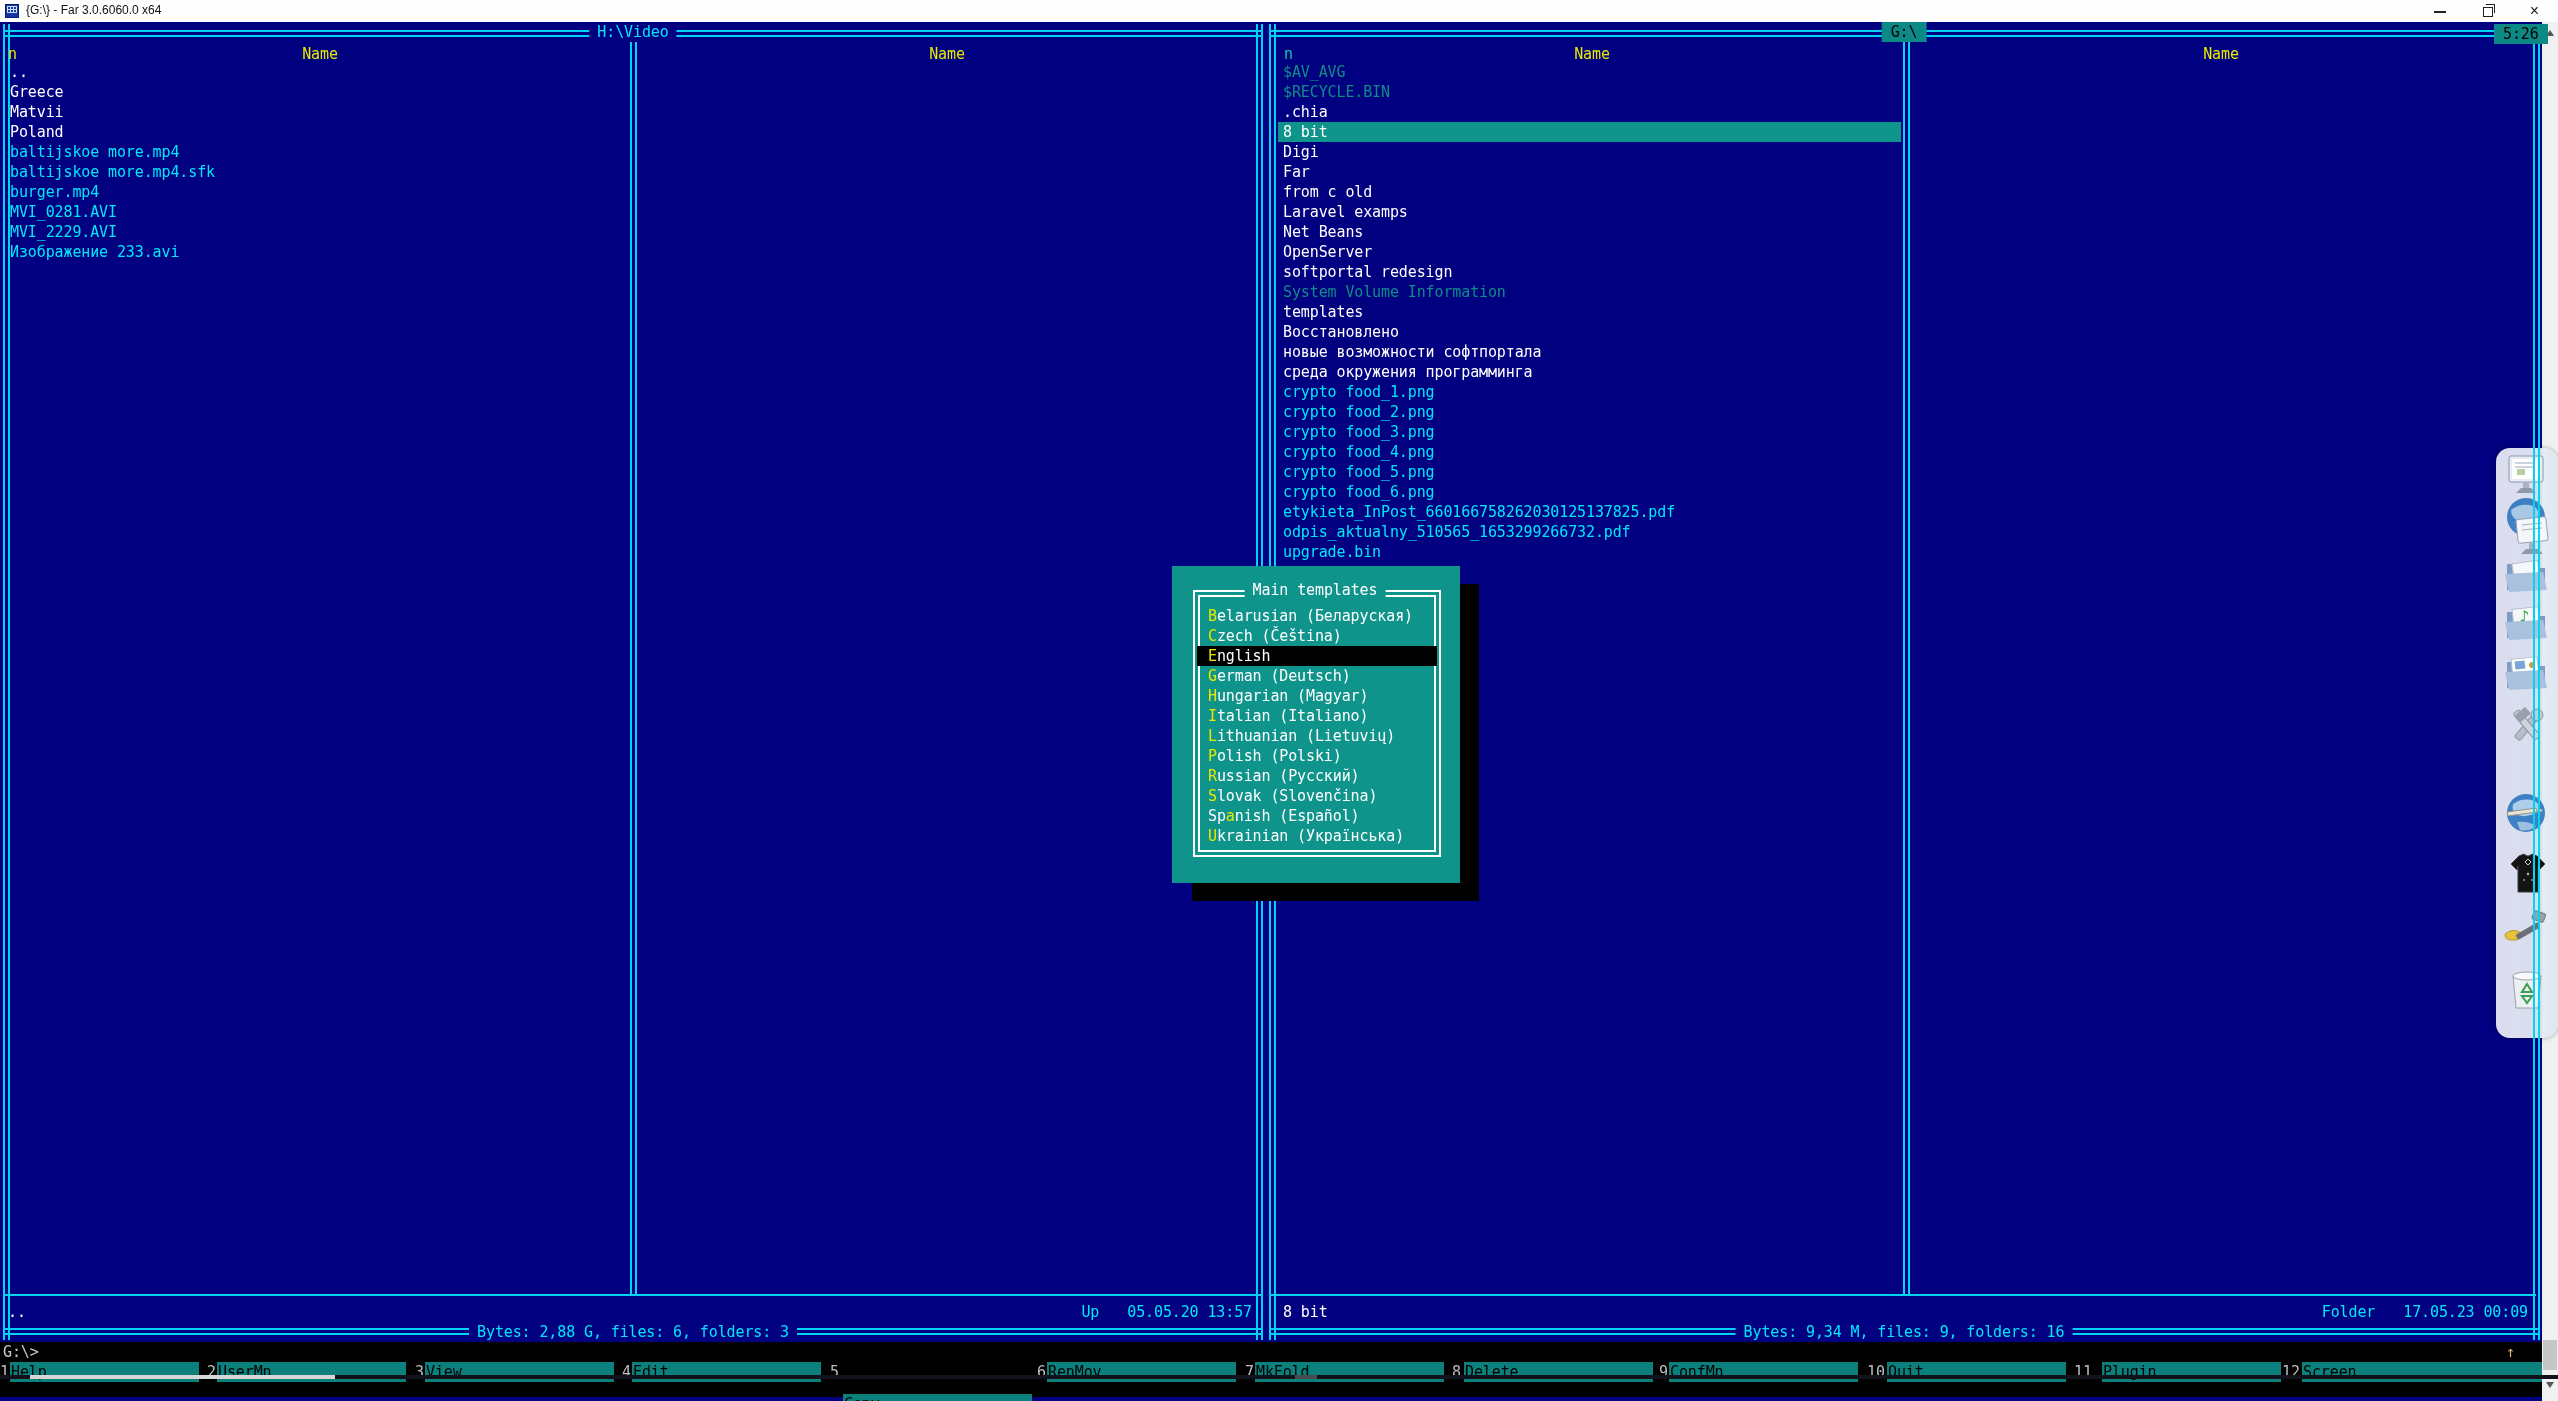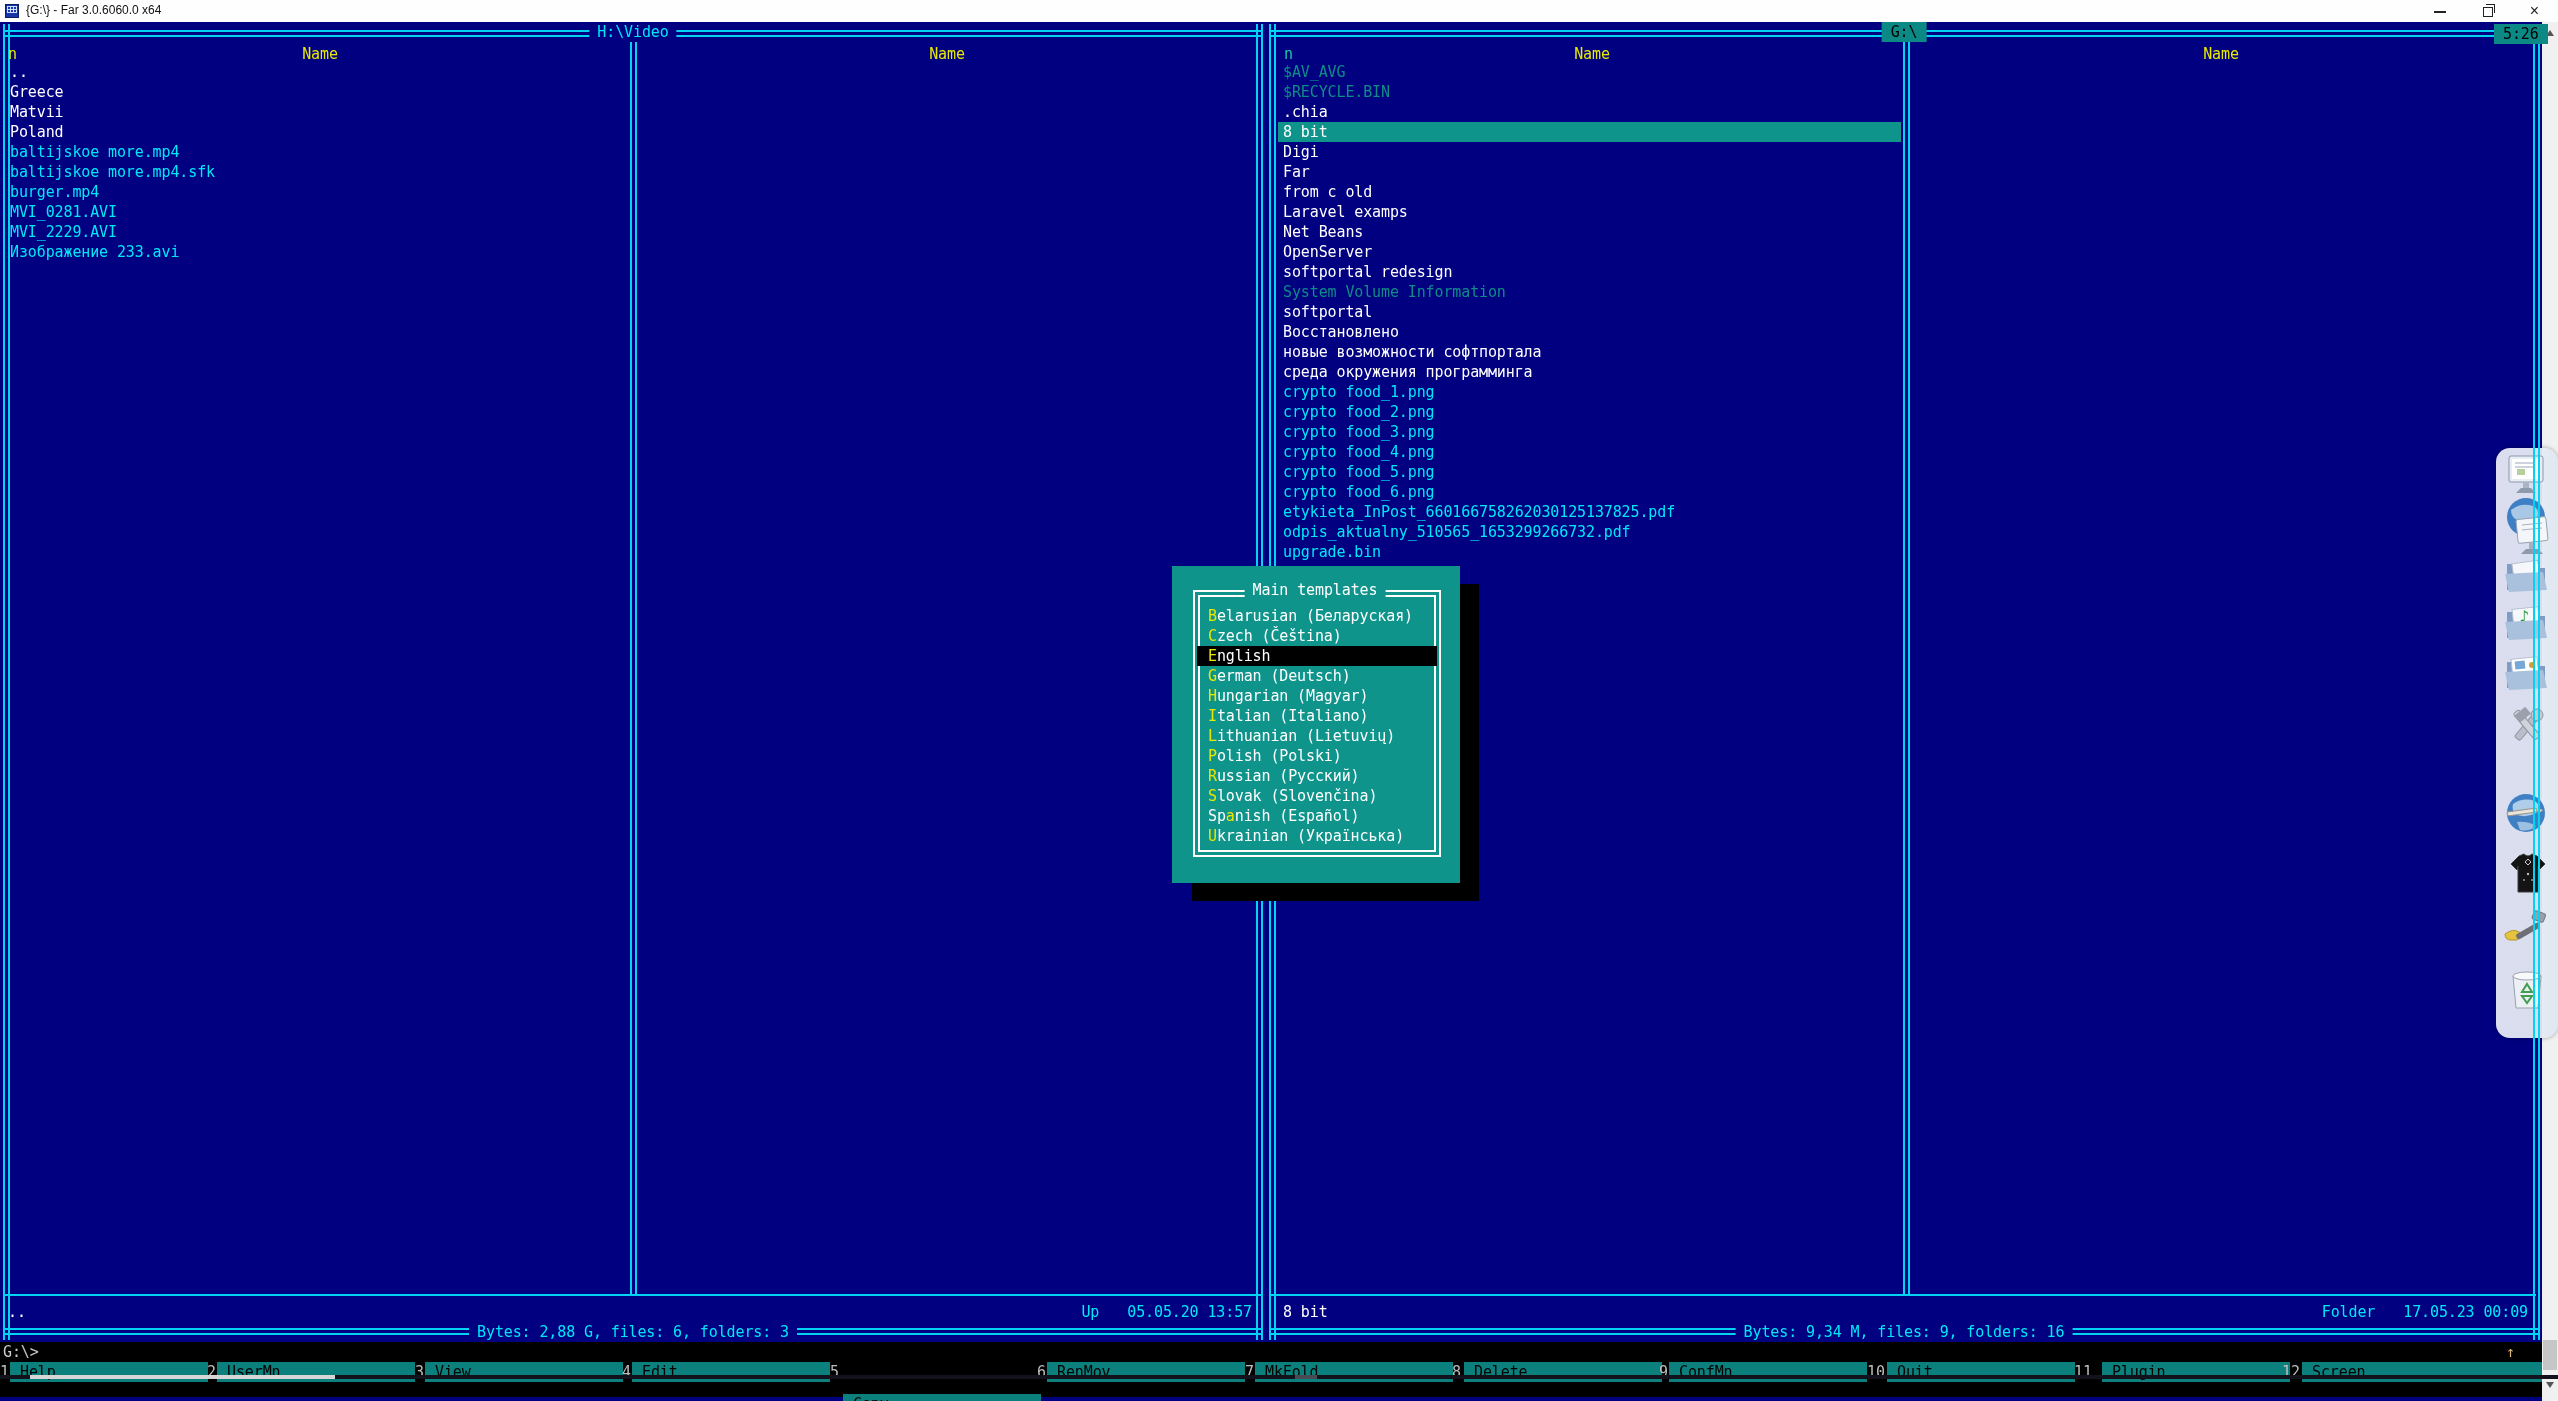--- a/index.html
+++ b/index.html
@@ -48,21 +48,21 @@
   .statusrow .inf{color:var(--cytext);display:flex;gap:28px;}
   .footer{position:absolute;height:20px;line-height:20px;transform:translateX(-50%);
     background:var(--navy);color:var(--cytext);padding:0 8px;white-space:pre;z-index:6;}
   .blackband{position:absolute;left:0;top:1320px;width:2542px;height:55px;background:#000;}
   .cmd{position:absolute;left:3px;top:1320px;height:20px;line-height:20px;color:#c9c9c9;white-space:pre;}
   .upind{position:absolute;left:2506px;top:1320px;height:20px;line-height:20px;color:#d9b37a;}
   .fnbar{position:absolute;left:0;top:1340px;width:2542px;height:20px;}
   .fnslot{position:absolute;top:0;height:20px;}
   .fnnum{position:absolute;left:0;top:0;height:20px;line-height:20px;color:#bdbdbd;white-space:pre;}
   .fnlabel{position:absolute;top:0;height:20px;line-height:20px;background:#0b807d;color:#000;
-    padding-left:10px;white-space:pre;overflow:hidden;cursor:pointer;}
+    padding-left:1px;white-space:pre;overflow:hidden;cursor:pointer;}
   .sliver{position:absolute;left:0;top:1375px;width:2558px;height:4px;background:#12121c;z-index:9;}
   .sliver .lightseg{position:absolute;left:30px;top:0;width:305px;height:4px;background:#d6d6d6;}
   .sliver .blip{position:absolute;left:1295px;top:0;width:22px;height:4px;background:#4a4a55;}
   
   .dlgshadow{position:absolute;left:1192px;top:584px;width:287px;height:317px;background:#000;z-index:20;}
   .dlg{position:absolute;left:1172px;top:566px;width:288px;height:317px;background:var(--dteal);z-index:21;}
   .dlgborder{position:absolute;left:21px;top:24px;width:244px;height:263px;border:2px solid #fff;}
   .dlgborder::before{content:"";position:absolute;left:3px;top:3px;right:3px;bottom:3px;border:2px solid #fff;}
   .dlgtitle{position:absolute;left:143px;top:14px;transform:translateX(-50%);height:20px;line-height:20px;
     background:var(--dteal);color:#fff;padding:0 8px;white-space:pre;z-index:2;}
@@ -143,21 +143,21 @@
         <div class="frow folder">.chia</div>
         <div class="frow folder selected">8 bit</div>
         <div class="frow folder">Digi</div>
         <div class="frow folder">Far</div>
         <div class="frow folder">from c old</div>
         <div class="frow folder">Laravel examps</div>
         <div class="frow folder">Net Beans</div>
         <div class="frow folder">OpenServer</div>
         <div class="frow folder">softportal redesign</div>
         <div class="frow hidden">System Volume Information</div>
-        <div class="frow folder">softportal</div>
+        <div class="frow folder">templates</div>
         <div class="frow folder">Восстановлено</div>
         <div class="frow folder">новые возможности софтпортала</div>
         <div class="frow folder">среда окружения программинга</div>
         <div class="frow file">crypto food_1.png</div>
         <div class="frow file">crypto food_2.png</div>
         <div class="frow file">crypto food_3.png</div>
         <div class="frow file">crypto food_4.png</div>
         <div class="frow file">crypto food_5.png</div>
         <div class="frow file">crypto food_6.png</div>
         <div class="frow file">etykieta_InPost_660166758262030125137825.pdf</div>

